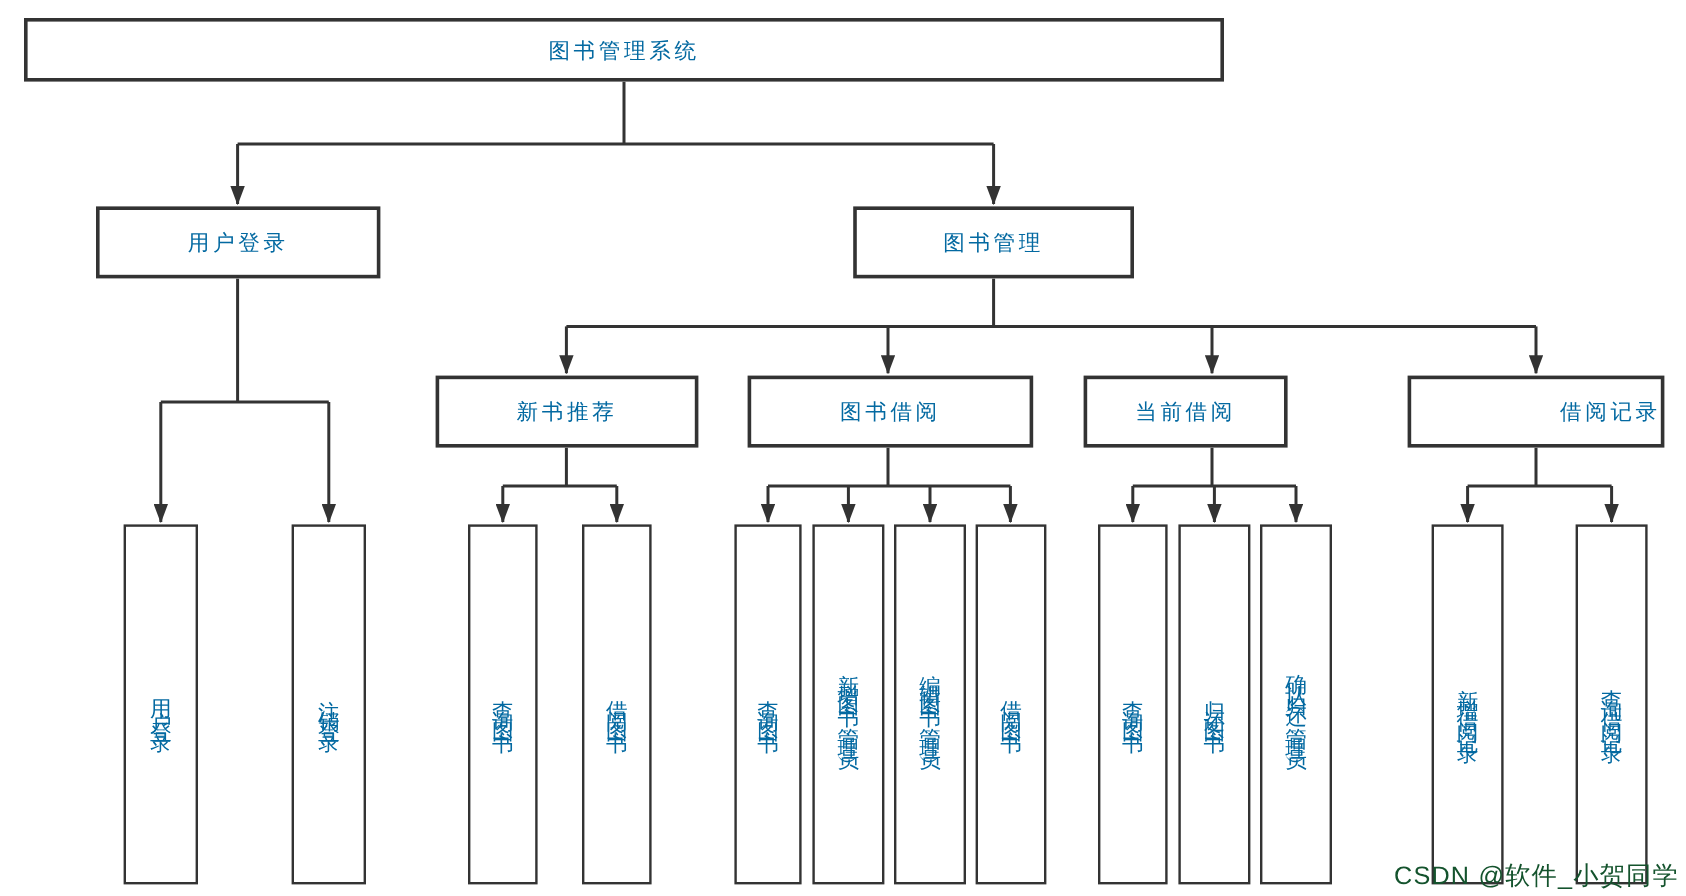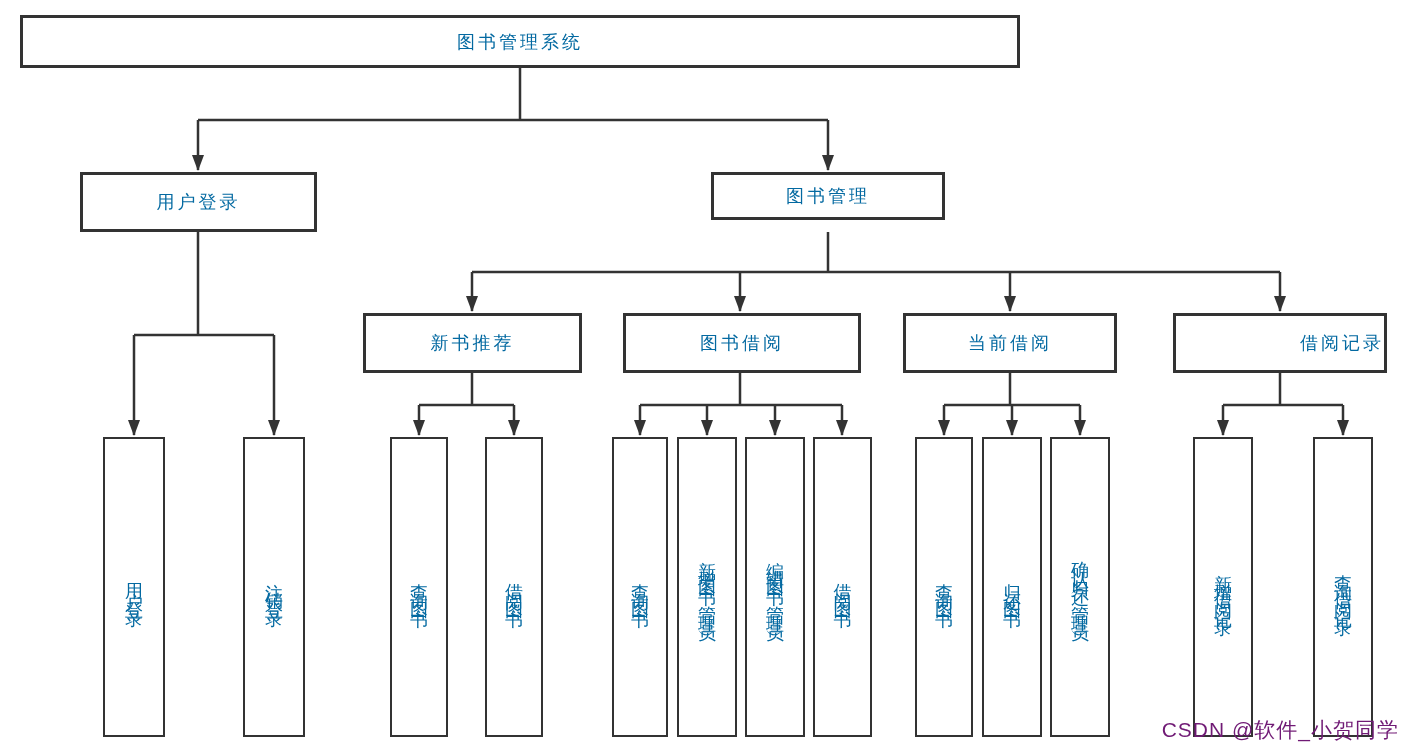--- a/index.html
+++ b/index.html
@@ -41,46 +41,46 @@
     writing-mode: vertical-rl;
     text-orientation: mixed;
     font-size: 18px;
     letter-spacing: 9px;
     line-height: 1;
   }
   
   .n-root   { left: 20px;  top: 15px;  width: 1000px; height: 53px; border-width: 3px; }
   
   .n-login  { left: 80px;  top: 172px; width: 237px; height: 60px; }
-  .n-mgmt   { left: 711px; top: 172px; width: 234px; height: 48px; font-family: Liberation Mono, monospace; }
+  .n-mgmt   { left: 711px; top: 172px; width: 234px; height: 60px; font-family: Liberation Mono, monospace; }
   
   .n-newrec  { left: 363px;  top: 313px; width: 219px; height: 60px; }
   .n-borrow  { left: 623px;  top: 313px; width: 238px; height: 60px; }
-  .n-current { left: 903px;  top: 313px; width: 214px; height: 60px; }
+  .n-current { left: 903px;  top: 313px; width: 170px; height: 60px; }
   .n-records { left: 1173px; top: 313px; width: 214px; height: 60px; justify-content: flex-end; }
   
   .l-userlogin { left: 103px;  width: 62px; }
   .l-logout    { left: 243px;  width: 62px; }
   .l-query1    { left: 390px;  width: 58px; }
   .l-borrow1   { left: 485px;  width: 58px; }
   .l-query2    { left: 612px;  width: 56px; }
   .l-addbook   { left: 677px;  width: 60px; }
   .l-editbook  { left: 745px;  width: 60px; }
   .l-borrow2   { left: 813px;  width: 59px; }
   .l-query3    { left: 915px;  width: 58px; }
   .l-return    { left: 982px;  width: 60px; }
   .l-confirm   { left: 1050px; width: 60px; }
   .l-addrec    { left: 1193px; width: 60px; }
   .l-queryrec  { left: 1313px; width: 60px; }
   .watermark {
     position: absolute;
     right: 6px;
     bottom: 3px;
     font-size: 21px;
-    color: #701a75;
+    color: #14532d;
     letter-spacing: 1px;
     z-index: 5;
     white-space: nowrap;
   }
 </style>
 </head>
 <body>
 
 <div class="canvas">
 

